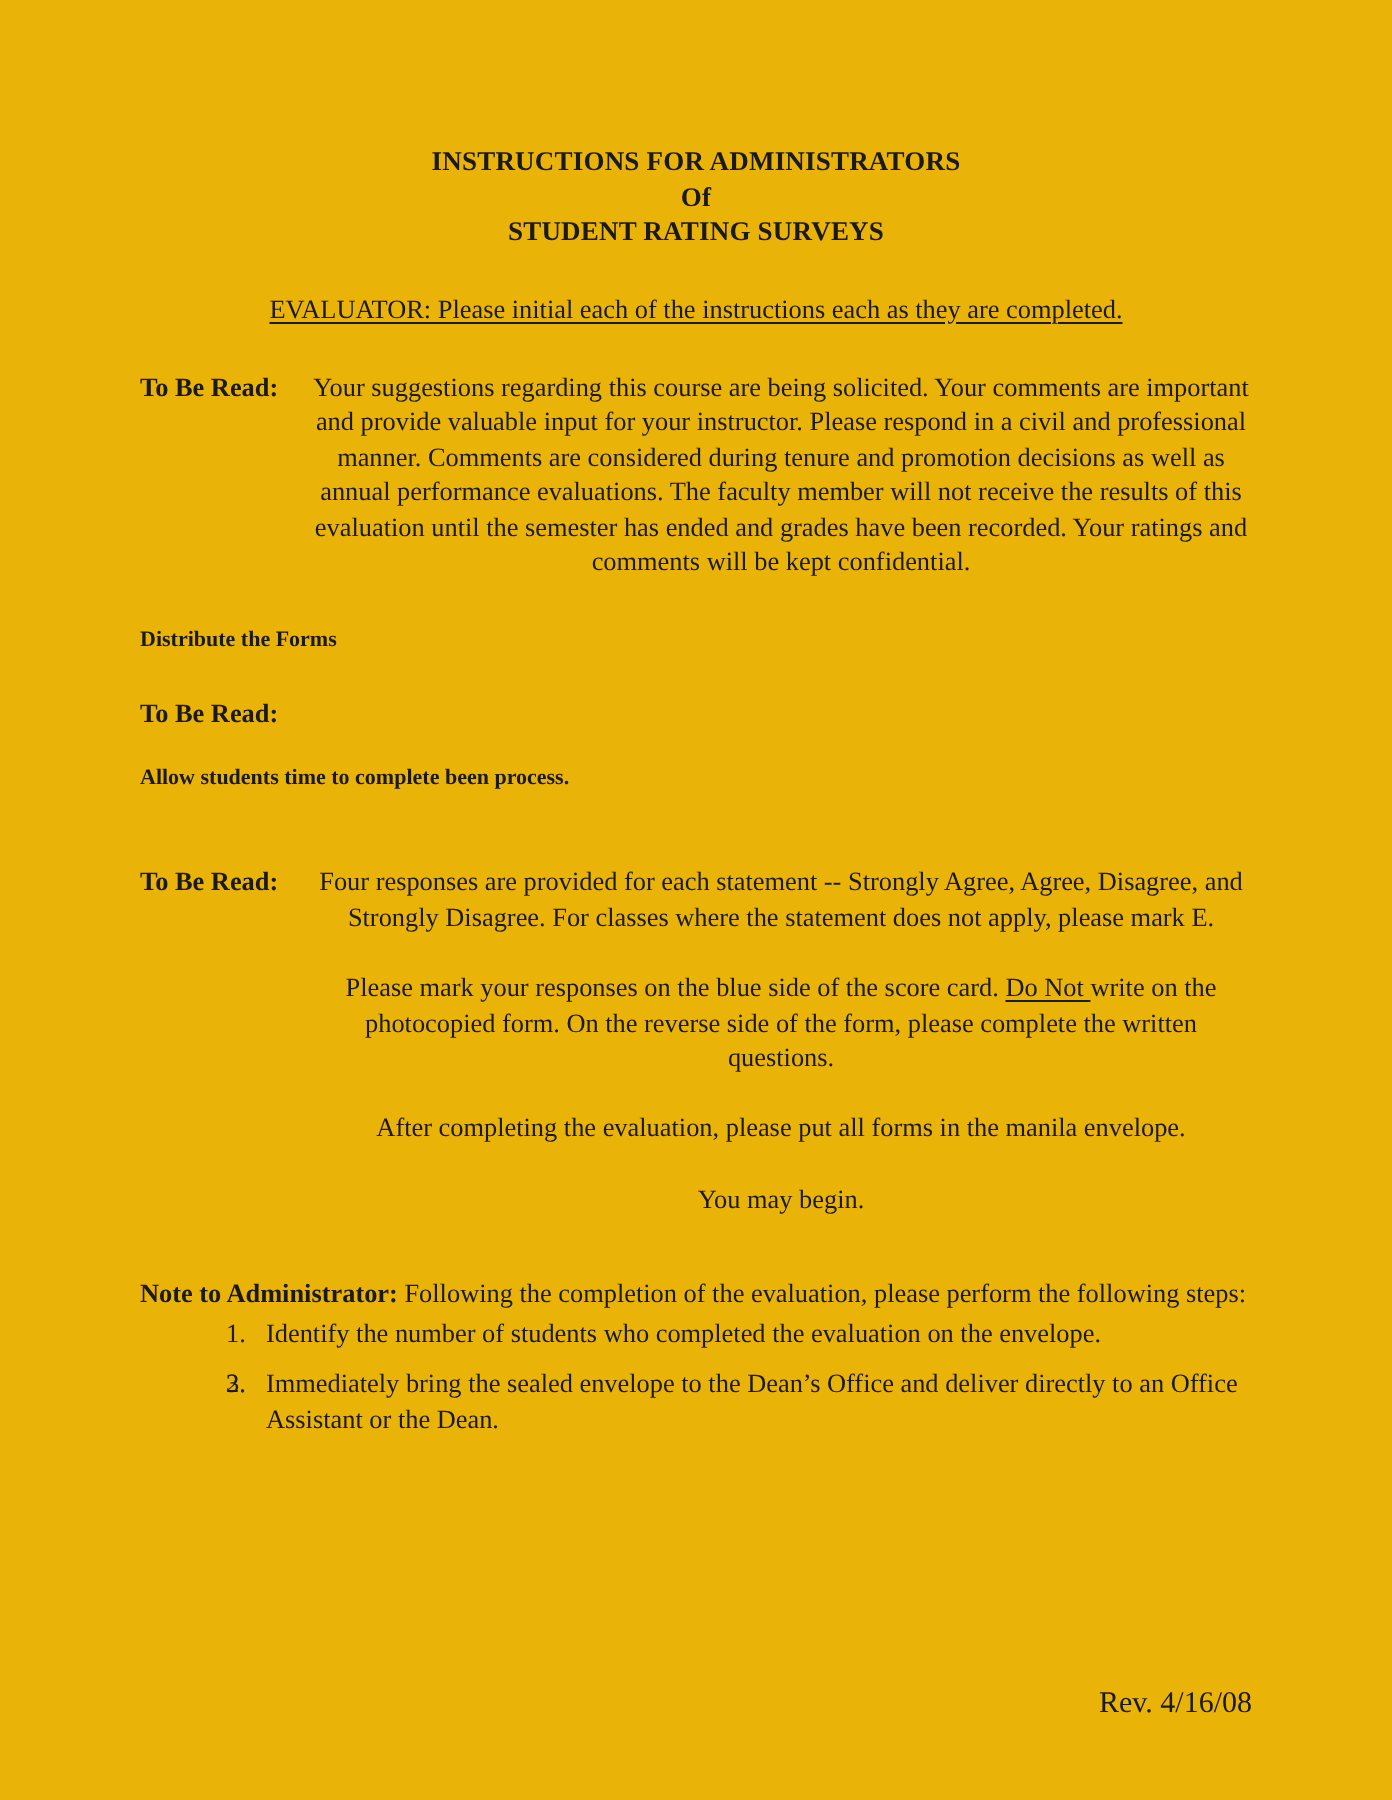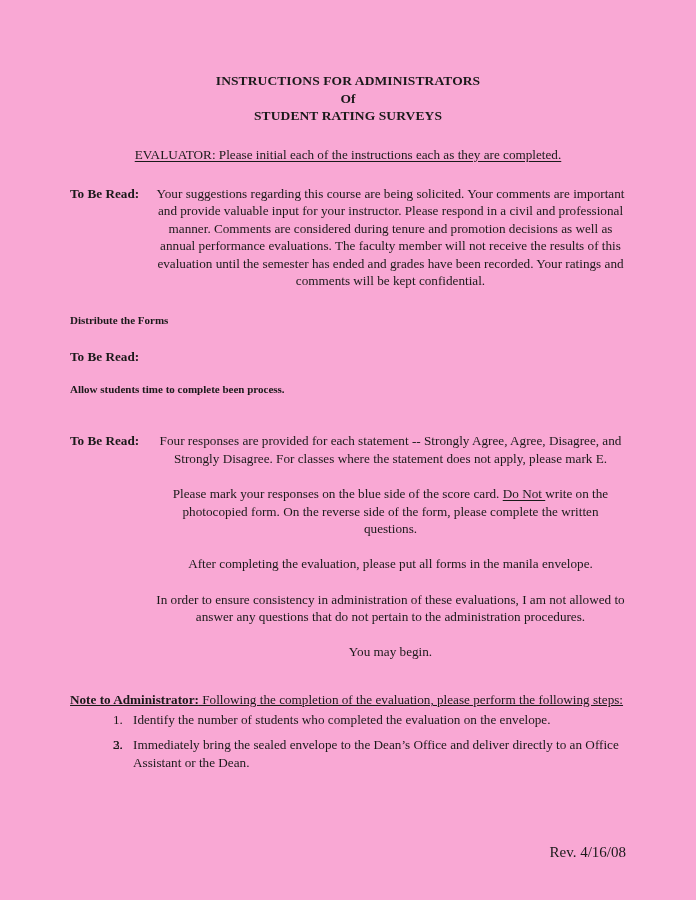--- a/index.html
+++ b/index.html
@@ -4,21 +4,21 @@
 <style>
   html, body {
     margin: 0;
     padding: 0;
     background: #ffffff;
   }
   .page {
     position: relative;
     width: 696px;
     height: 900px;
-    background: #f9a8d4;
+    background: #eab308;
     font-family: "Liberation Serif", "DejaVu Serif", serif;
     color: #1a1a1a;
     overflow: hidden;
   }
   .content {
     position: absolute;
     left: 70px;
     top: 0;
     width: 556px;
   }
@@ -75,21 +75,20 @@
   
   .bold-head {
     font-weight: bold;
     font-size: 11px;
     line-height: 17.6px;
   }
 
   
   .note p {
     margin: 0;
-    text-decoration: underline;
   }
   .note .lbl {
     font-weight: bold;
   }
 
   
   ol.steps {
     margin: 0;
     padding: 0;
     list-style: none;
@@ -168,21 +167,20 @@
 
     <div class="bold-head">Allow students time to complete been process.</div>
 
     <div class="sp-34"></div>
 
     <div class="block tbr">
       <span class="lbl">To Be Read:</span>
       <p>Four responses are provided for each statement -- Strongly Agree, Agree, Disagree, and Strongly Disagree.  For classes where the statement does not apply, please mark E.</p>
       <p><span>Please mark your responses on the blue side of the score card. </span><span class="u-inline">Do Not </span><span>write on the photocopied form.  On the reverse side of the form, please complete the written questions.</span></p>
       <p>After completing the evaluation, please put all forms in the manila envelope.</p>
-      <p>In order to ensure consistency in administration of these evaluations, I am not allowed to answer any questions that do not pertain to the administration procedures.</p>
       <p>You may begin.</p>
     </div>
 
     <div class="sp-30"></div>
 
     <div class="block note">
       <p><span class="lbl">Note to Administrator:</span><span>  Following the completion of the evaluation, please perform the following steps:</span></p>
       <ol class="steps">
         <li>
           <span class="num">1.</span>

